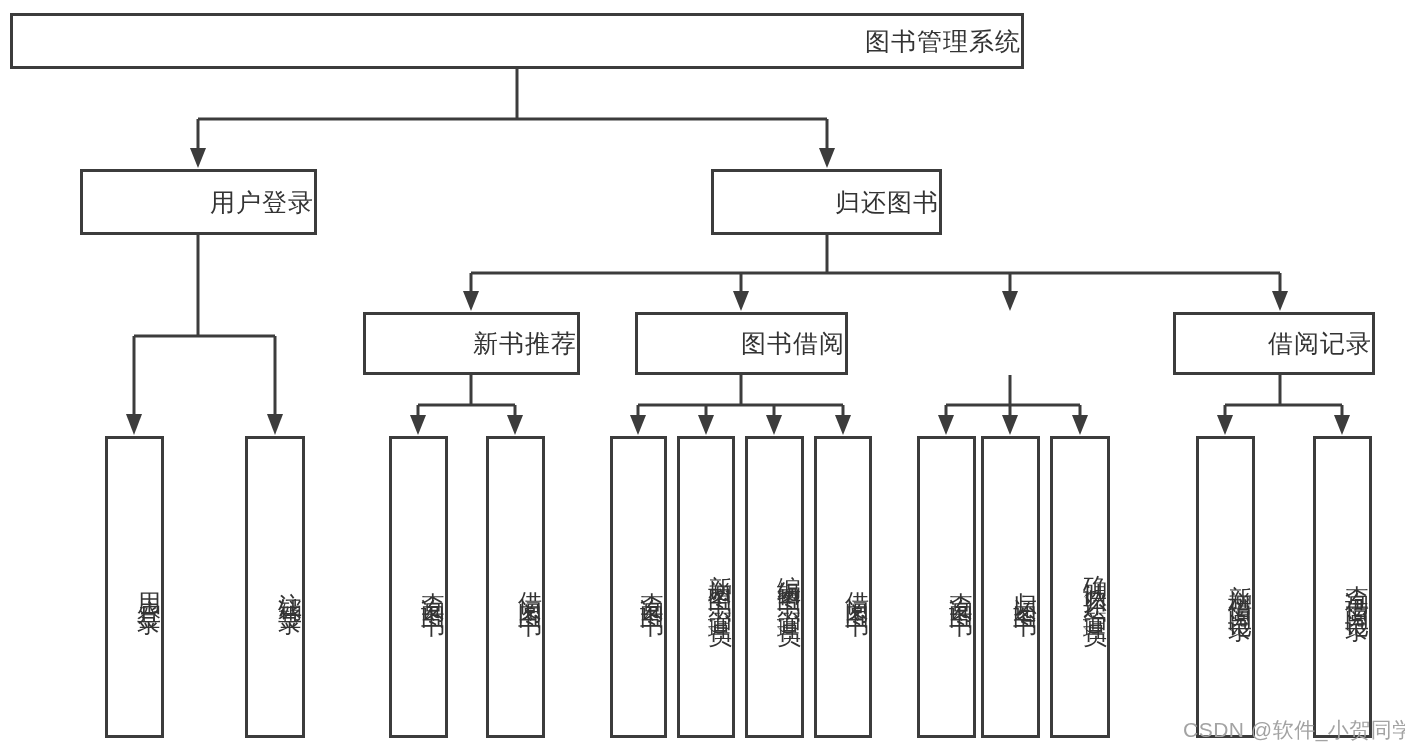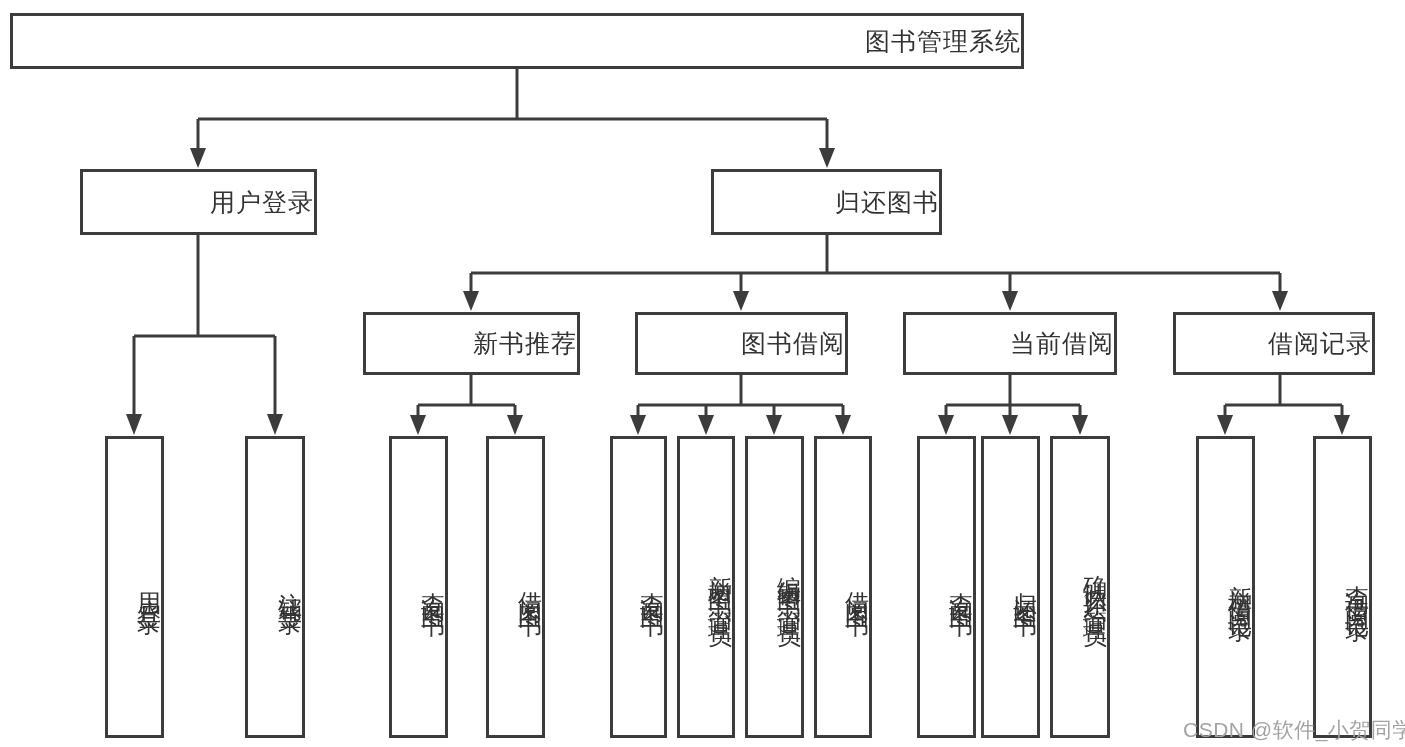--- a/index.html
+++ b/index.html
@@ -115,23 +115,20 @@
   <div class="box hbox" style="left:711px;top:169px;width:231px;height:66px">
     <span>归还图书</span>
   </div>
 
   <div class="box hbox" style="left:635px;top:312px;width:213px;height:63px">
     <span>图书借阅</span>
   </div>
   <div class="box hbox" style="left:363px;top:312px;width:217px;height:63px">
     <span>新书推荐</span>
   </div>
-  <div class="box hbox" style="left:903px;top:312px;width:214px;height:63px">
-    <span>当前借阅</span>
-  </div>
   <div class="box hbox" style="left:1173px;top:312px;width:202px;height:63px">
     <span>借阅记录</span>
   </div>
 
   <div class="box vbox" style="left:105px;top:436px;width:59px;height:302px">
     <span>用户登录</span>
   </div>
   <div class="box vbox" style="left:245px;top:436px;width:60px;height:302px">
     <span>注销登录</span>
   </div>

